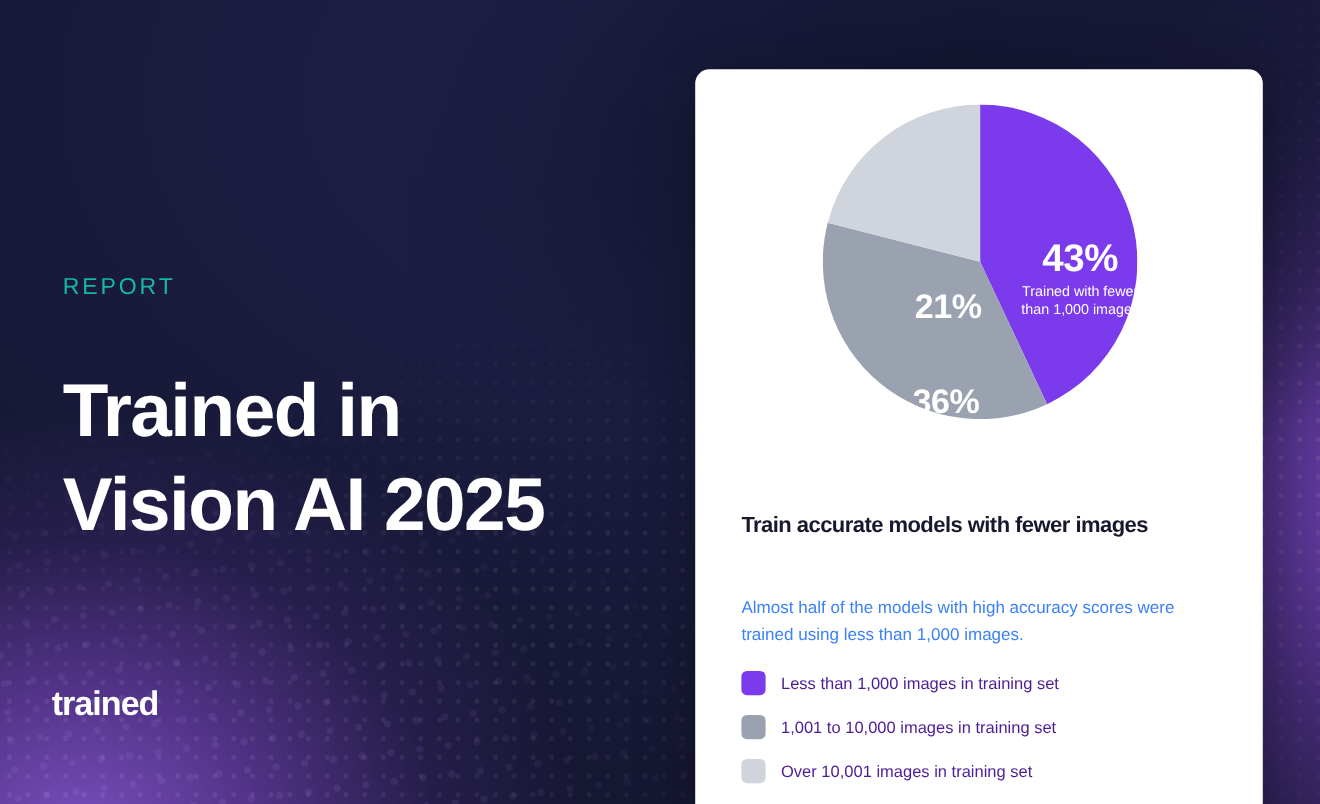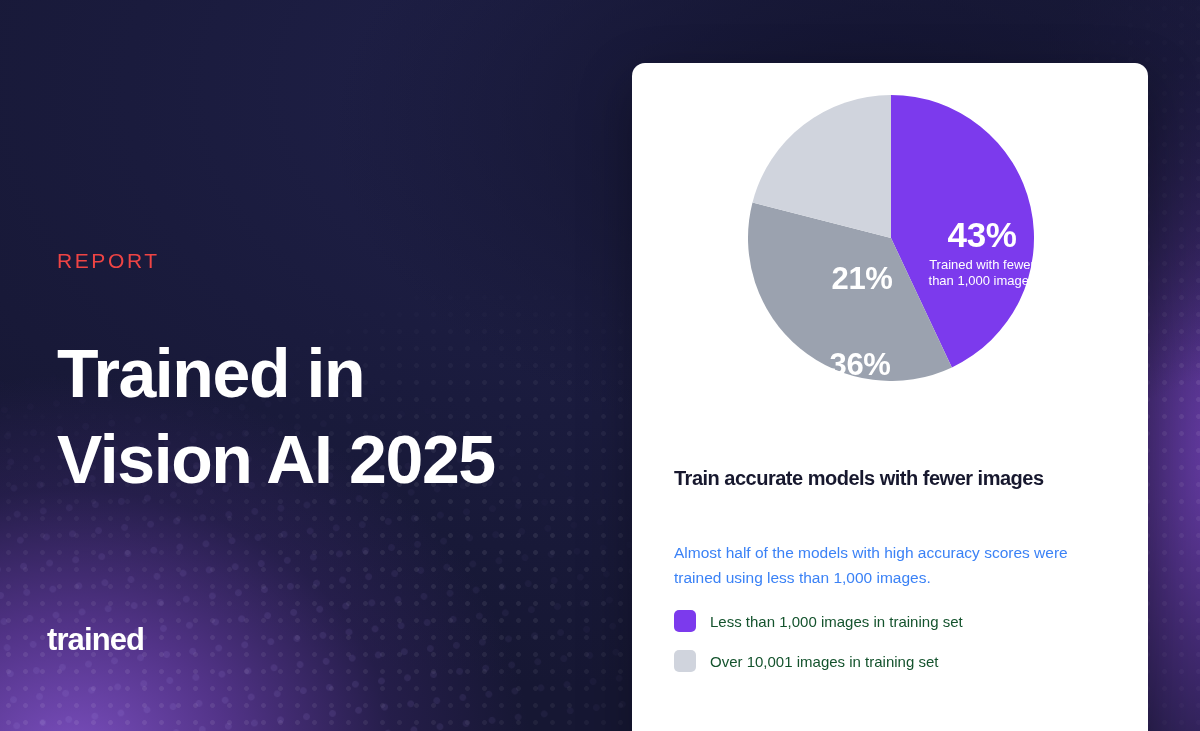--- a/index.html
+++ b/index.html
@@ -56,21 +56,21 @@
     background: radial-gradient(ellipse 700px 420px at 72% 18%, rgba(17,18,44,0.92) 0%, rgba(20,21,48,0.55) 44%, rgba(26,27,61,0) 76%);
   }
 
   
   .eyebrow {
     position: absolute;
     left: 57px; top: 249px;
     font-size: 21px;
     letter-spacing: 2.6px;
     font-weight: 400;
-    color: #ef4444;
+    color: #14b8a6;
   }
   .headline {
     position: absolute;
     left: 57px; top: 284px;
     width: 540px;
     font-size: 68px;
     line-height: 86px;
     font-weight: 700;
     letter-spacing: -1.4px;
     color: #ffffff;
@@ -167,21 +167,21 @@
     height: 40px;
   }
   .swatch {
     width: 22px; height: 22px;
     border-radius: 5px;
     flex: 0 0 22px;
   }
   .legend-text {
     margin-left: 14px;
     font-size: 15px;
-    color: #14532d;
+    color: #4c1d95;
     line-height: 1;
   }
 </style>
 </head>
 <body>
 
 <div id="stage">
 
   <div class="bg-base"></div>
   <div class="bg-dots"></div>
@@ -231,19 +231,23 @@
     </h2>
 
     <p class="card-body">Almost half of the models with high accuracy scores were trained using less than 1,000 images.</p>
 
     <div class="legend" id="legend">
         <div class="legend-item">
           <span class="swatch" style="background: rgb(124, 58, 237);"></span>
           <span class="legend-text">Less than 1,000 images in training set</span>
         </div>
         <div class="legend-item">
+          <span class="swatch" style="background: rgb(155, 162, 175);"></span>
+          <span class="legend-text">1,001 to 10,000 images in training set</span>
+        </div>
+        <div class="legend-item">
           <span class="swatch" style="background: rgb(208, 212, 221);"></span>
           <span class="legend-text">Over 10,001 images in training set</span>
         </div>
       </div>
   </div>
 
 </div>
 
 </body></html>

